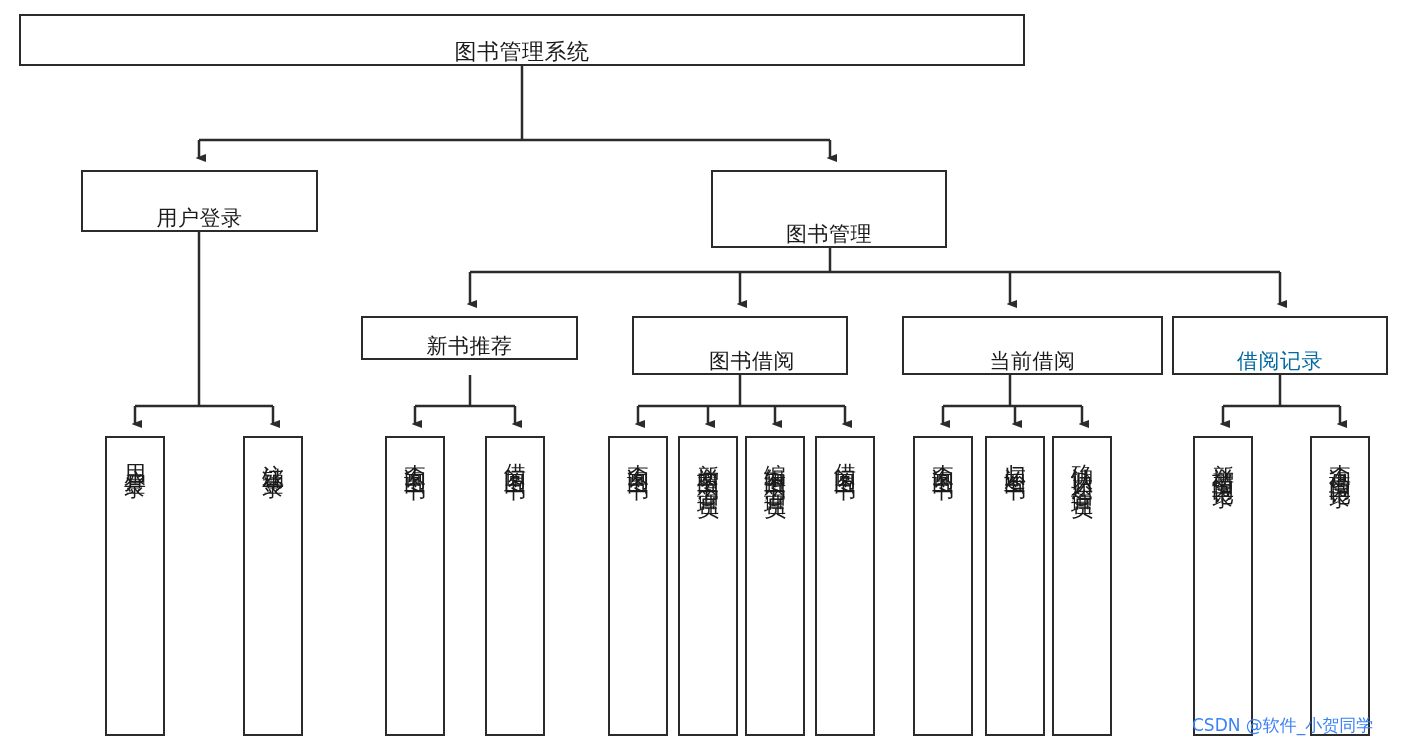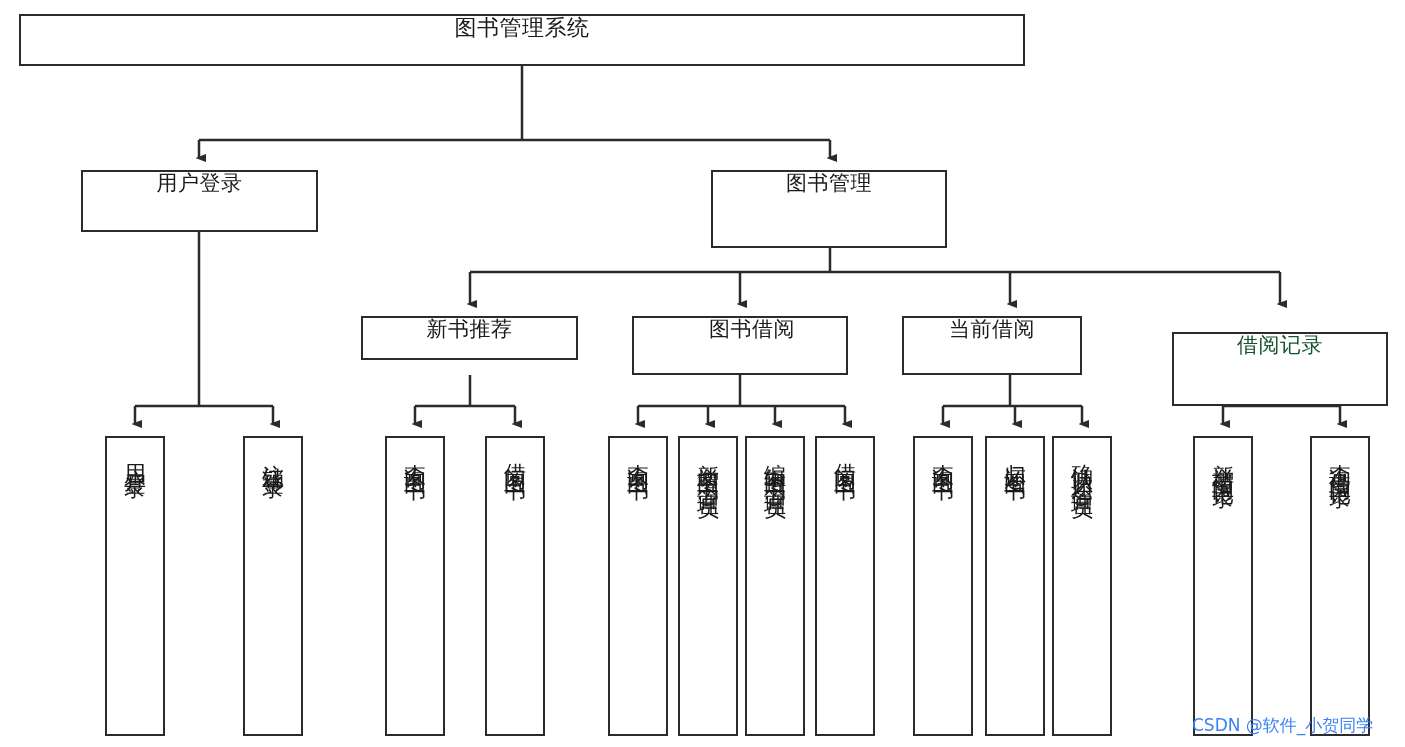--- a/index.html
+++ b/index.html
@@ -25,21 +25,21 @@
     width: 1405px;
     height: 747px;
     pointer-events: none;
   }
   .node {
     position: absolute;
     box-sizing: border-box;
     background: #ffffff;
     border: 2px solid #2b2b2b;
     display: flex;
-    align-items: flex-start;
+    align-items: flex-end;
     justify-content: center;
     color: #1a1a1a;
   }
   .node .label {
     display: block;
     text-align: center;
     line-height: 1.08;
     letter-spacing: 0.5px;
   }
   
@@ -137,24 +137,24 @@
   <div class="node horiz" style="left: 711px; top: 170px; width: 236px; height: 78px; border-color: rgb(43, 43, 43); background: rgb(255, 255, 255); color: rgb(26, 26, 26);">
     <span class="label">图书管理</span>
   </div>
 
   <div class="node horiz" style="left: 361px; top: 316px; width: 217px; height: 44px; border-color: rgb(43, 43, 43); background: rgb(255, 255, 255); color: rgb(26, 26, 26);">
     <span class="label">新书推荐</span>
   </div>
   <div class="node horiz" style="left: 632px; top: 316px; width: 216px; height: 59px; border-color: rgb(43, 43, 43); background: rgb(255, 255, 255); color: rgb(26, 26, 26); padding-left: 24px;">
     <span class="label">图书借阅</span>
   </div>
-  <div class="node horiz" style="left: 902px; top: 316px; width: 180px; height: 59px; border-color: rgb(43, 43, 43); background: rgb(255, 255, 255); color: rgb(26, 26, 26);">
+  <div class="node horiz" style="left: 902px; top: 316px; width: 261px; height: 59px; border-color: rgb(43, 43, 43); background: rgb(255, 255, 255); color: rgb(26, 26, 26);">
     <span class="label">当前借阅</span>
   </div>
-  <div class="node horiz" style="left: 1172px; top: 332px; width: 216px; height: 74px; border-color: rgb(43, 43, 43); background: rgb(255, 255, 255); color: #14532d;">
+  <div class="node horiz" style="left: 1172px; top: 316px; width: 216px; height: 59px; border-color: rgb(43, 43, 43); background: rgb(255, 255, 255); color: #0369a1;">
     <span class="label">借阅记录</span>
   </div>
 
   <div class="node vert" style="left: 105px; top: 436px; width: 60px; height: 300px; border-color: rgb(43, 43, 43); background: rgb(255, 255, 255); color: rgb(26, 26, 26);">
     <span class="label">用户登录</span>
   </div>
   <div class="node vert" style="left: 243px; top: 436px; width: 60px; height: 300px; border-color: rgb(43, 43, 43); background: rgb(255, 255, 255); color: rgb(26, 26, 26);">
     <span class="label">注销登录</span>
   </div>
   <div class="node vert" style="left: 385px; top: 436px; width: 60px; height: 300px; border-color: rgb(43, 43, 43); background: rgb(255, 255, 255); color: rgb(26, 26, 26);">

